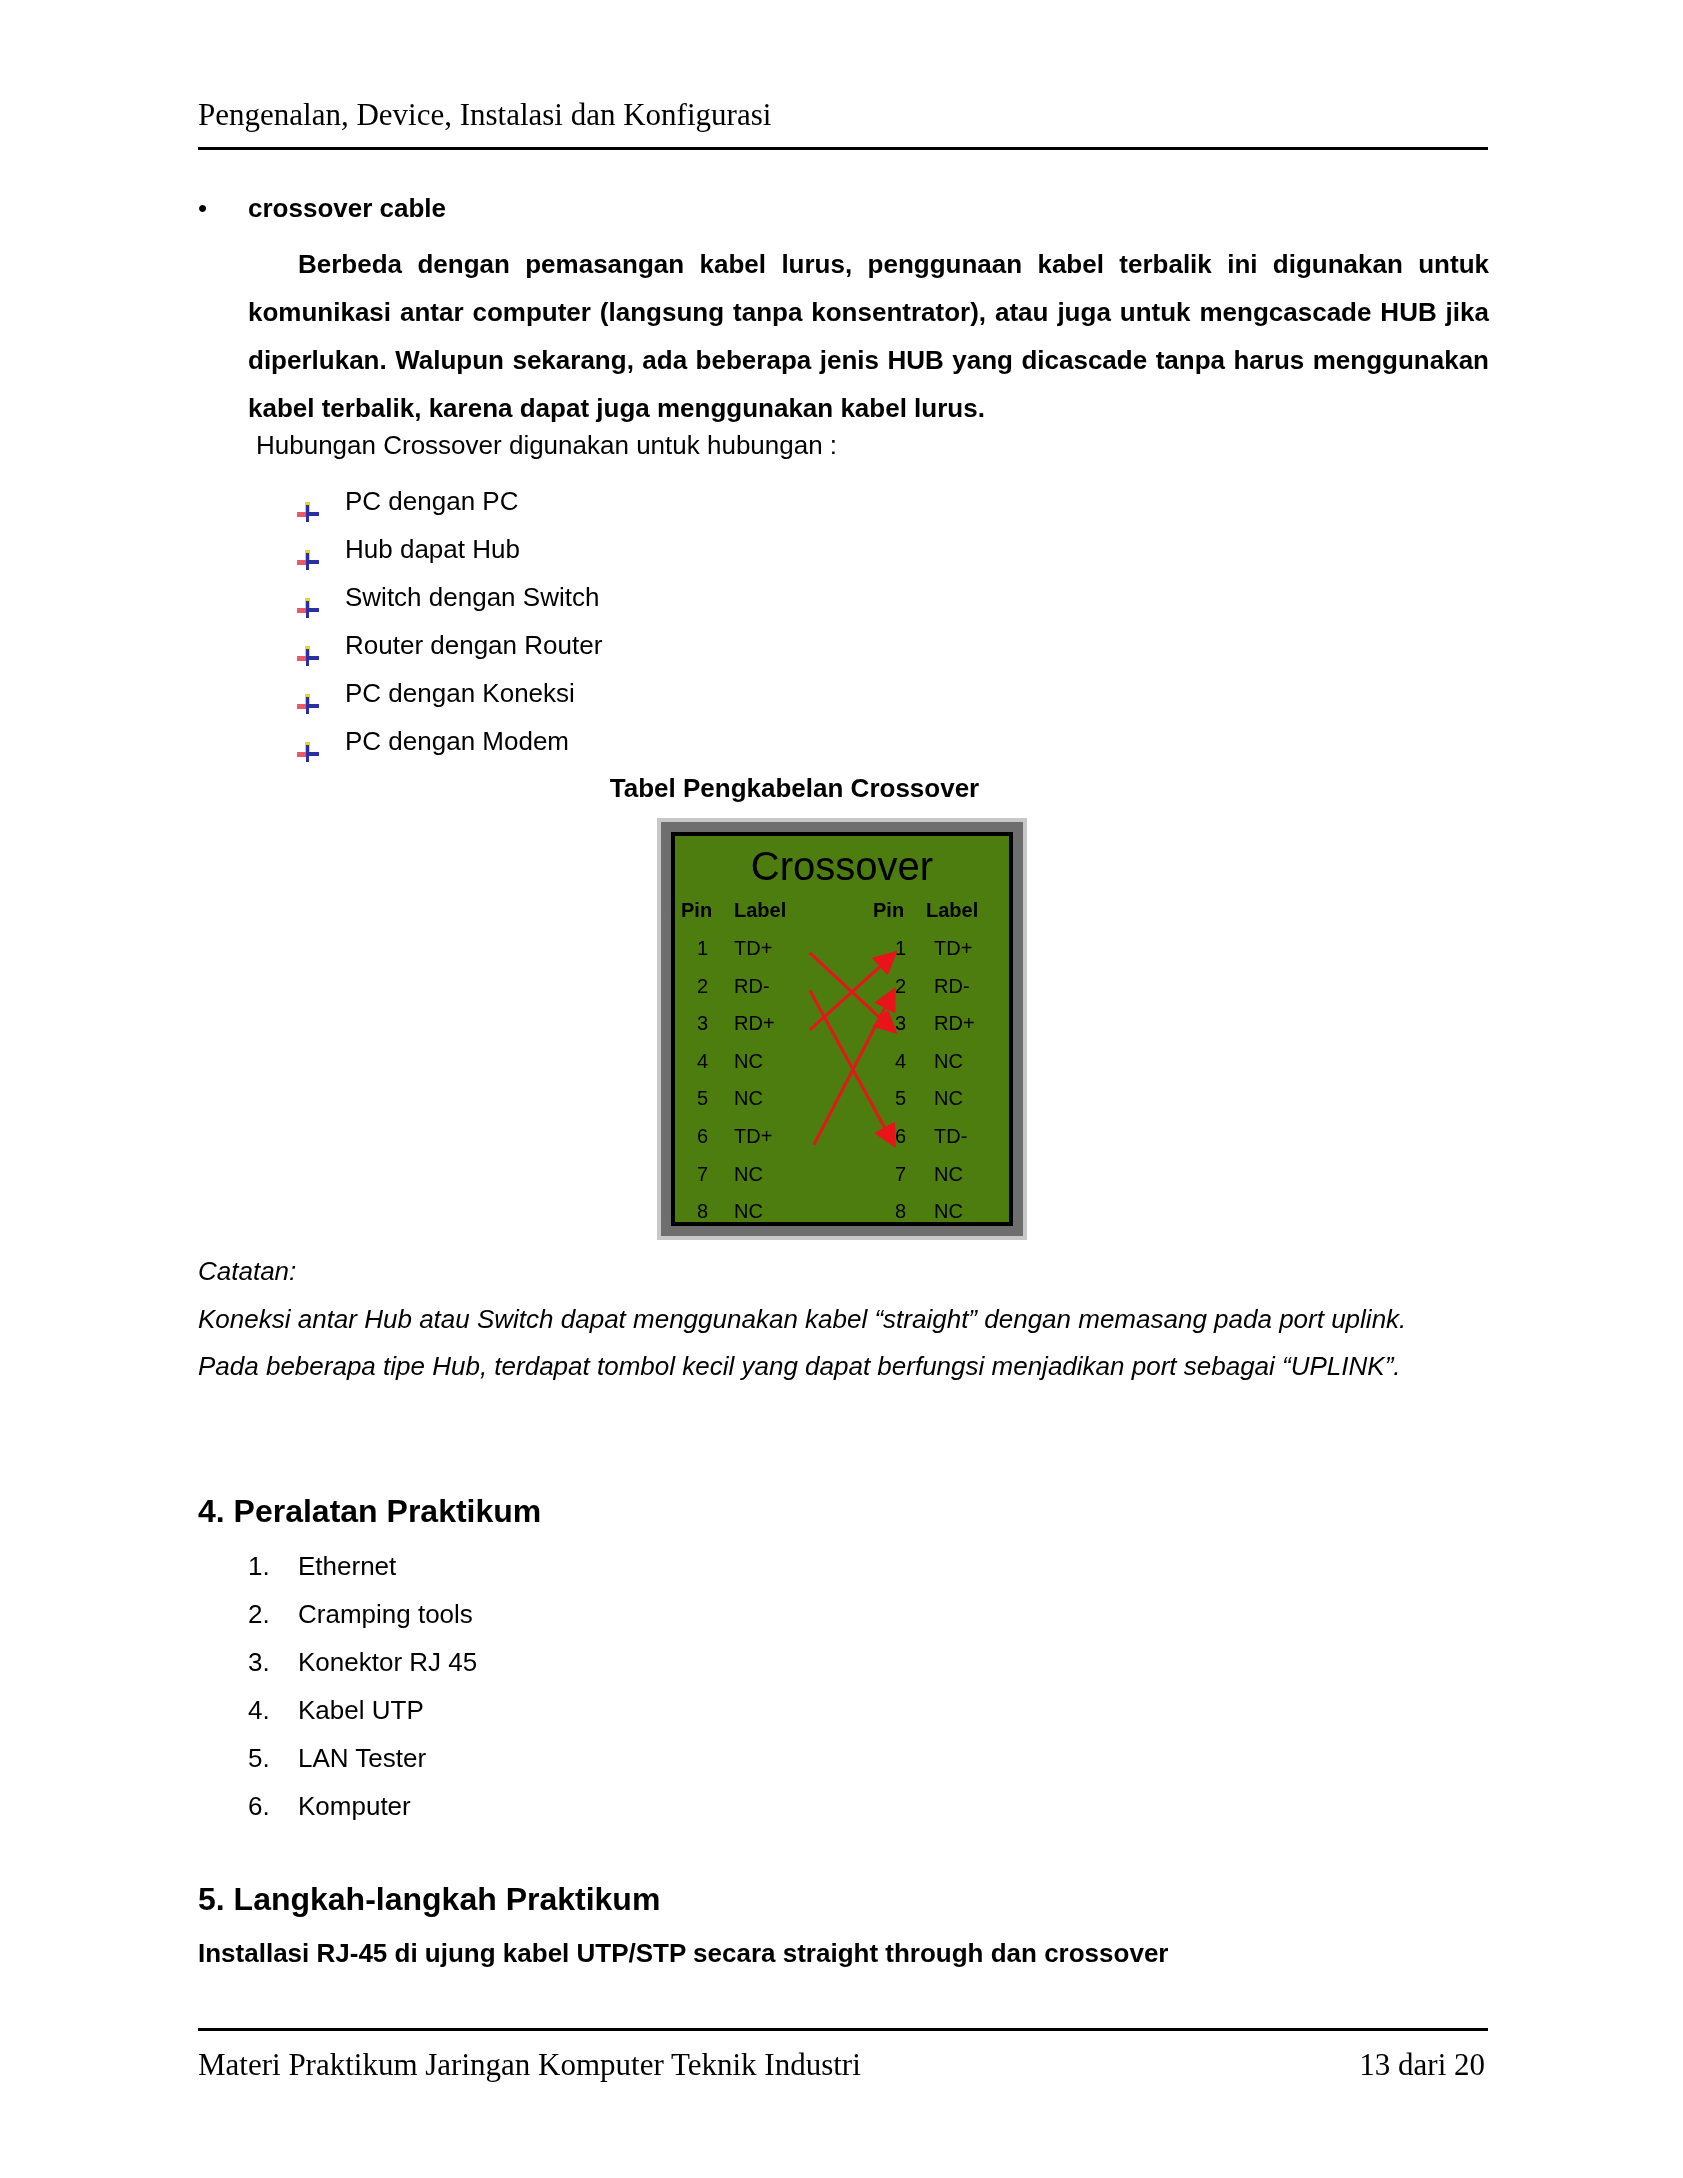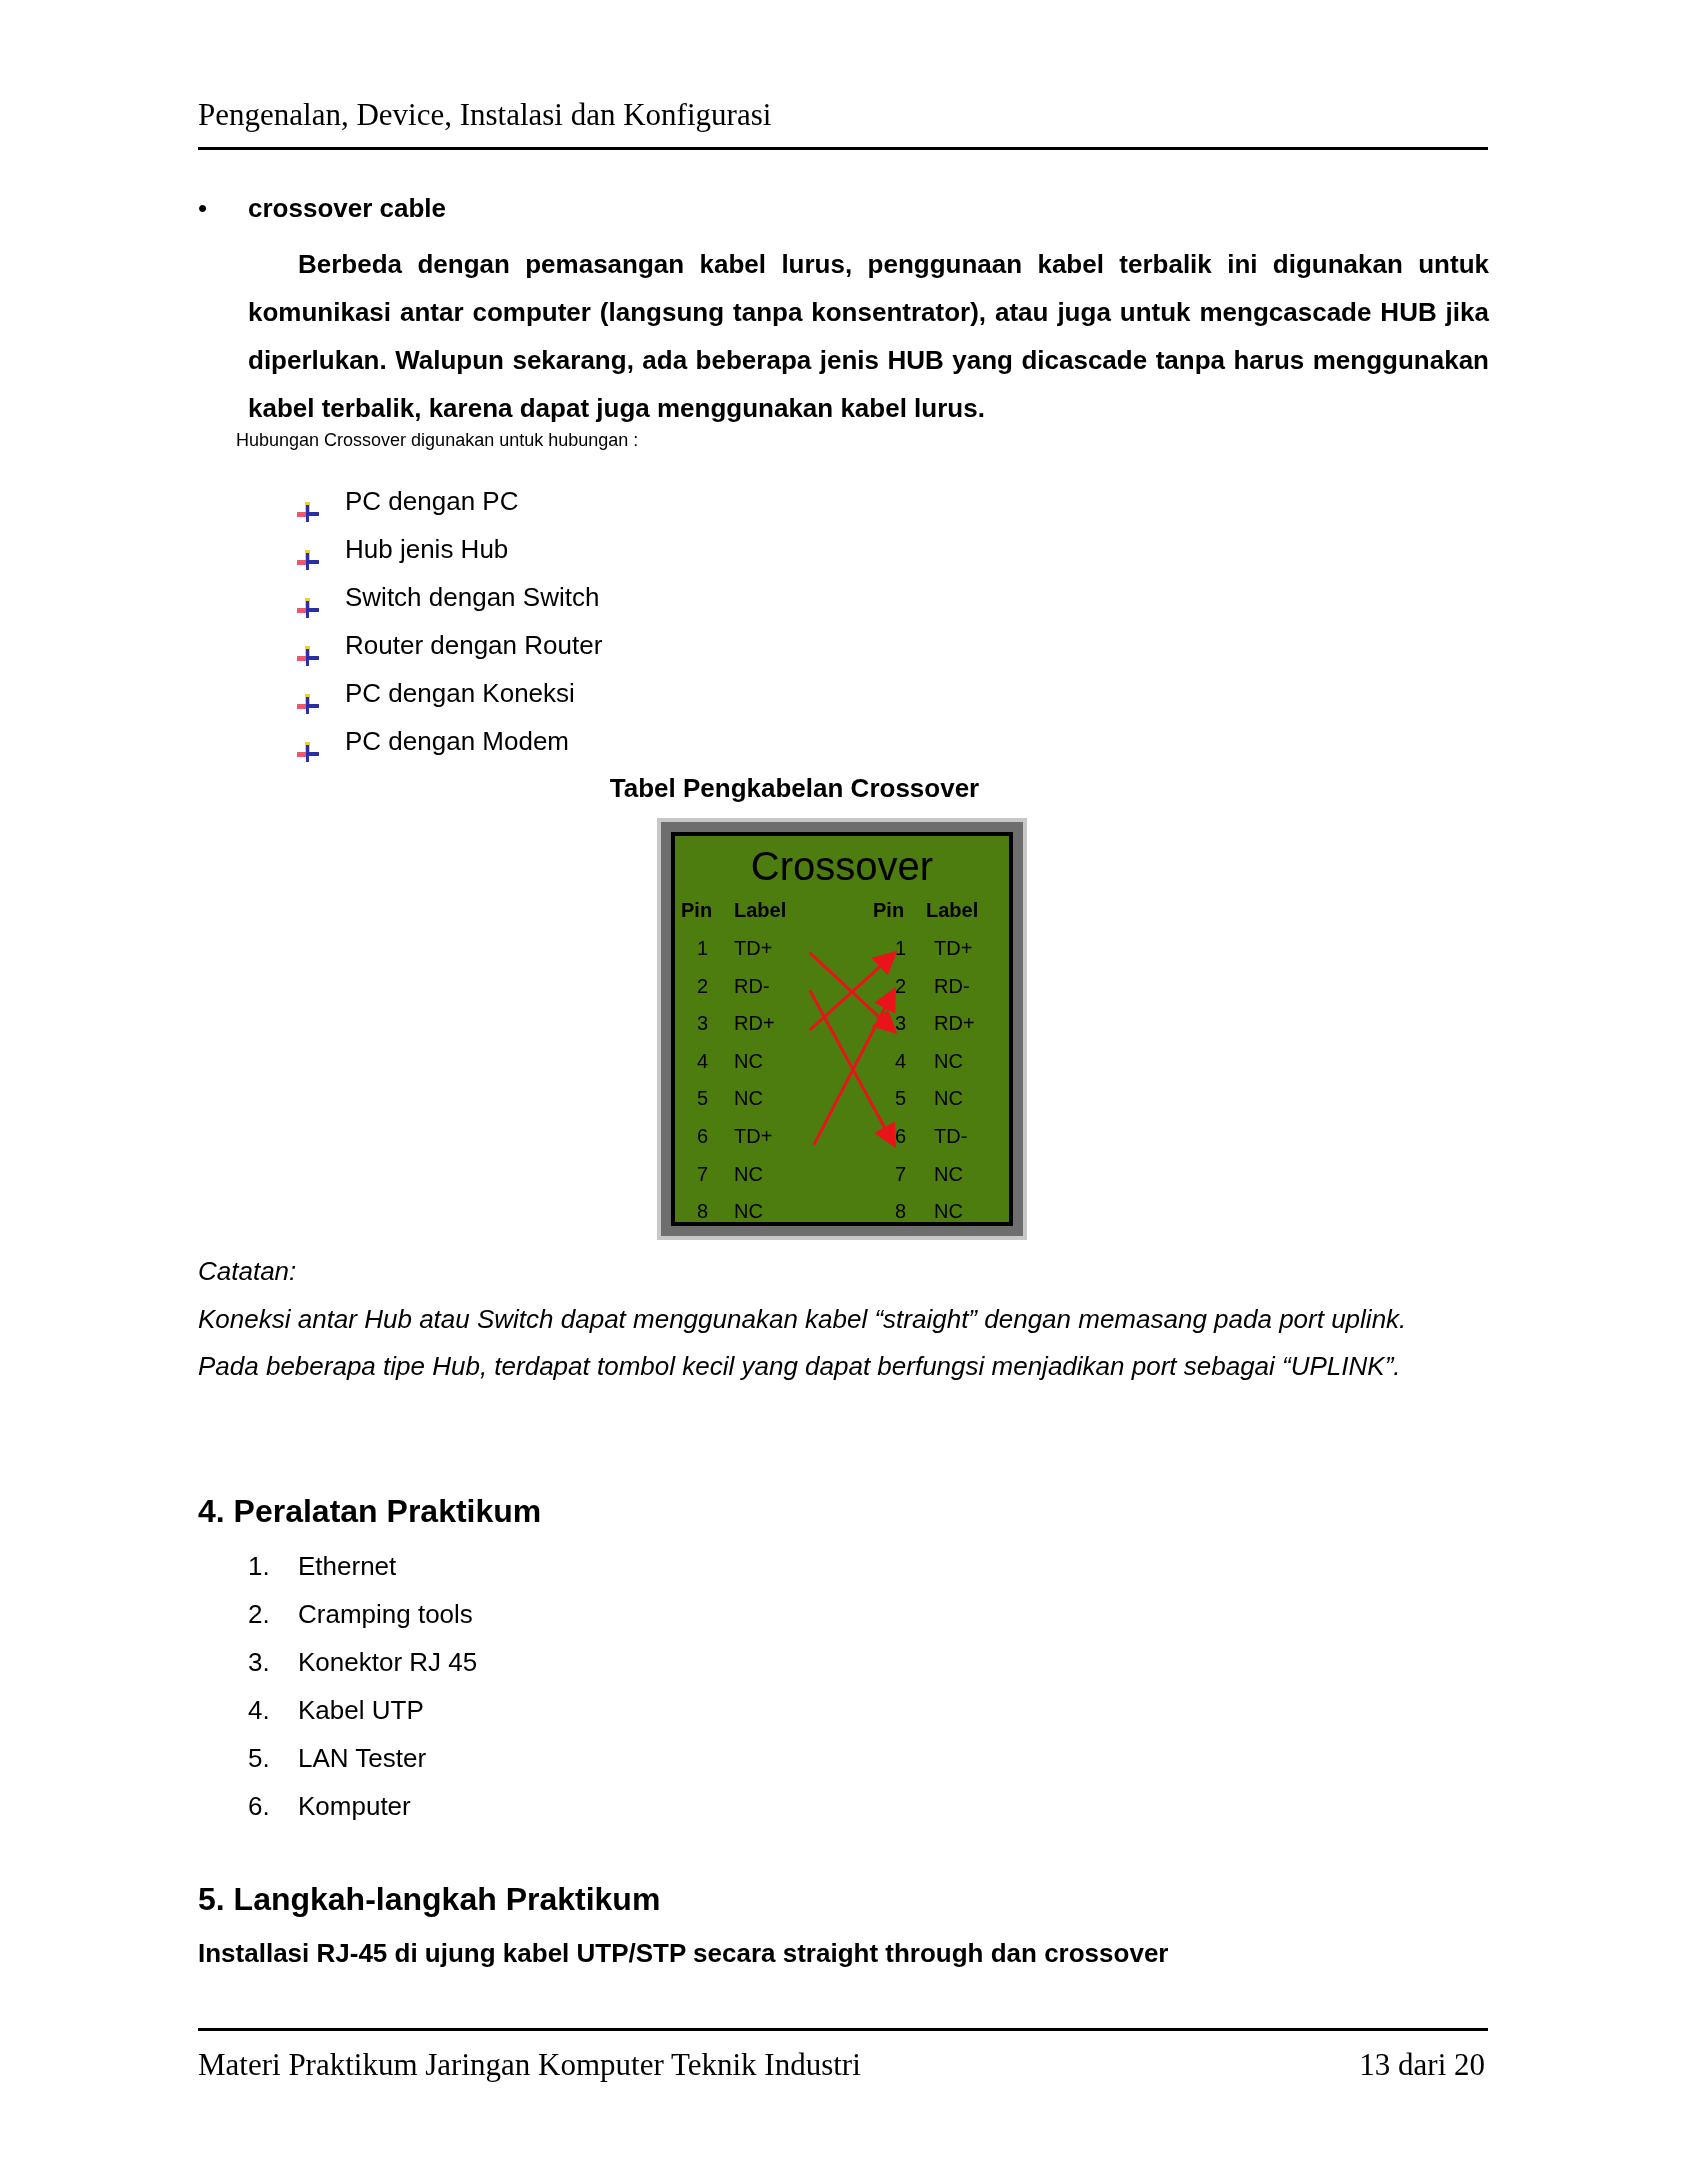--- a/index.html
+++ b/index.html
@@ -4,21 +4,21 @@
 <style>
   html, body { margin:0; padding:0; background:#fff; }
   body { width:1683px; height:2178px; position:relative; overflow:hidden; color:#000; font-family:"Liberation Sans", sans-serif; }
   .abs { position:absolute; }
   .hdr { left:198px; top:97px; font-family:"Liberation Serif", serif; font-size:31px; }
   .rule { left:198px; width:1290px; height:3px; background:#000; }
   .bullet-title { left:198px; top:193px; font-weight:bold; font-size:26px; }
   .bullet-dot { left:198px; top:193px; font-size:26px; }
   .para { left:248px; width:1241px; top:240px; text-align:justify; font-size:26px; line-height:48px; }
   .para .first { text-indent:50px; display:block;font-weight:bold; }
-  .conn { left:236px; top:430px; font-size:18px; }
+  .conn { left:256px; top:430px; font-size:26px; }
   .ilist { left:295px; top:477px; font-size:26px; line-height:48px; }
   .ilist .li { display:flex; align-items:center; height:48px; }
   .ilist .ico { width:26px; height:22px; margin-right:24px; position:relative; }
   .caption { left:0; width:1589px; top:764px; text-align:center; font-weight:bold; font-size:26px; line-height:48px; }
   .tbl { left:657px; top:818px; width:370px; height:422px; background:#6e6e6e; border:4px solid #c8c8c8; box-sizing:border-box; }
   .tbl-inner { position:absolute; left:10px; top:10px; right:10px; bottom:10px; background:#4d7c0f; border:4px solid #000; }
   .tbl-title { position:absolute; left:0; right:0; top:8px; text-align:center; font-size:40px; }
   .tbl-row { position:absolute; left:0; right:0; height:38px; font-size:20px; }
   .tbl-row span { position:absolute; }
   .tbl-head { font-weight:bold; }
@@ -54,21 +54,21 @@
         </svg></span>
     <span>PC dengan PC</span>
   </div>
   <div class="li">
     <span class="ico"><svg width="26" height="22" viewBox="0 0 26 22">
           <rect x="10" y="1" width="5" height="11" fill="#f2d21a"></rect>
           <rect x="2" y="11" width="10" height="5" fill="#e85a6a"></rect>
           <rect x="12" y="11" width="12" height="4" fill="#2b2fa3"></rect>
           <rect x="11" y="4" width="3" height="17" fill="#2b2fa3"></rect>
         </svg></span>
-    <span>Hub jenis Hub</span>
+    <span>Hub dapat Hub</span>
   </div>
   <div class="li">
     <span class="ico"><svg width="26" height="22" viewBox="0 0 26 22">
           <rect x="10" y="1" width="5" height="11" fill="#f2d21a"></rect>
           <rect x="2" y="11" width="10" height="5" fill="#e85a6a"></rect>
           <rect x="12" y="11" width="12" height="4" fill="#2b2fa3"></rect>
           <rect x="11" y="4" width="3" height="17" fill="#2b2fa3"></rect>
         </svg></span>
     <span>Switch dengan Switch</span>
   </div>

